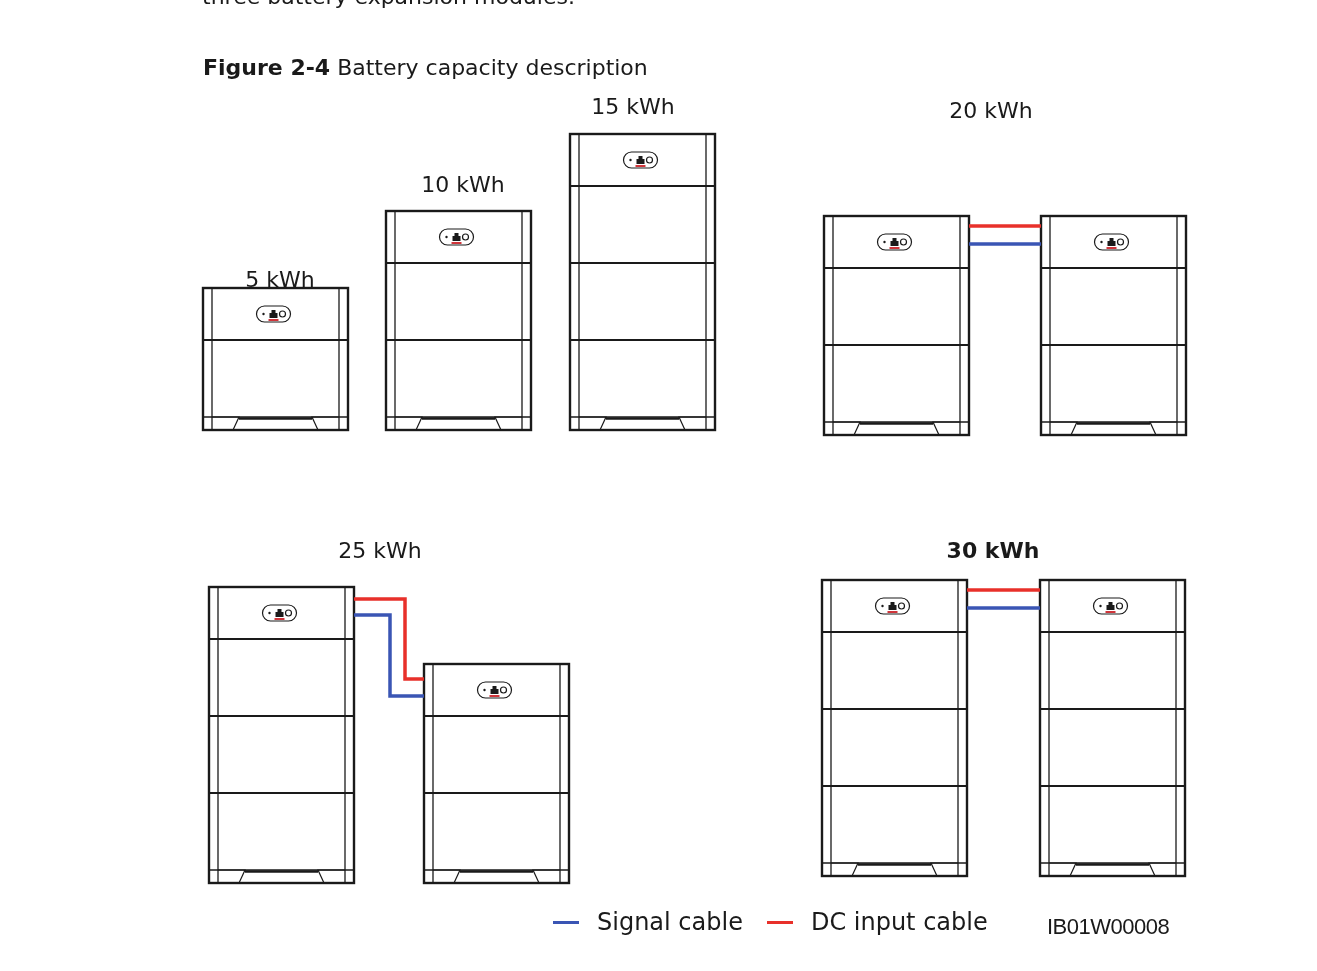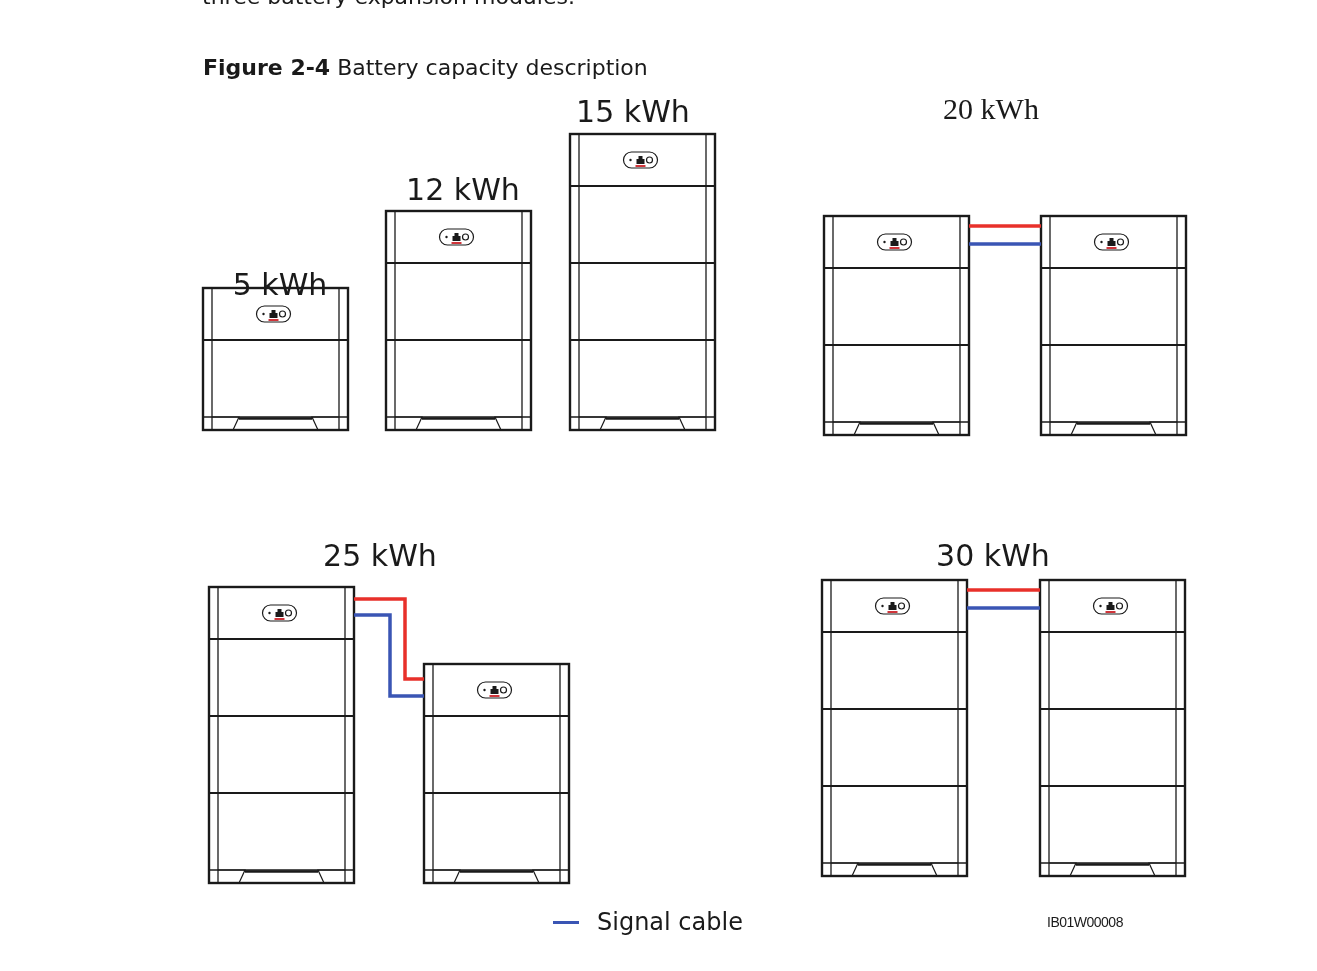--- a/index.html
+++ b/index.html
@@ -1,43 +1,43 @@
 <!DOCTYPE html>
 <html><head>
 <meta charset="utf-8">
 <style>
   html, body { margin: 0; padding: 0; background: #ffffff; }
   body { width: 1317px; height: 971px; position: relative; overflow: hidden;
          font-family: "DejaVu Sans", sans-serif; color: #1a1a1a; }
   .prev-line { position: absolute; left: 202px; top: -16px; font-size: 22px; color: #1a1a1a; white-space: nowrap; }
   .caption { position: absolute; left: 203px; top: 55px; font-size: 22px; white-space: nowrap; }
   .caption .num { font-weight: bold; }
-  .lbl { position: absolute; font-size: 30px; white-space: nowrap; transform: translateX(-50%); }
+  .lbl { position: absolute; font-size: 22px; white-space: nowrap; transform: translateX(-50%); }
   #figure { position: absolute; left: 0; top: 0; }
   .legend { position: absolute; top: 908px; left: 553px; font-size: 24px; white-space: nowrap; display: flex; align-items: center; }
   .legend .swatch { display: inline-block; width: 26px; height: 3px; margin-right: 18px; }
   .legend .item { display: flex; align-items: center; margin-right: 24px; }
-  .figid { position: absolute; left: 1047px; top: 914px; font-size: 14px; font-family: "Liberation Sans", sans-serif; letter-spacing: -0.5px; }
+  .figid { position: absolute; left: 1047px; top: 914px; font-size: 22px; font-family: "Liberation Sans", sans-serif; letter-spacing: -0.5px; }
 </style>
 </head>
 <body>
 
 <div class="prev-line">three battery expansion modules.</div>
 
 <div class="caption">
   <span class="num">Figure 2-4</span>
   <span>Battery capacity description</span>
 </div>
 
 <div class="lbl" style="left:280px; top:243px;margin-top:24px;">5 kWh</div>
-<div class="lbl" style="left:463px; top:172px;">12 kWh</div>
+<div class="lbl" style="left:463px; top:172px;">10 kWh</div>
 <div class="lbl" style="left:633px; top:94px;">15 kWh</div>
-<div class="lbl" style="left:991px; top:92px;font-family:Liberation Serif, serif;">20 kWh</div>
+<div class="lbl" style="left:991px; top:98px;">20 kWh</div>
 <div class="lbl" style="left:380px; top:538px;">25 kWh</div>
-<div class="lbl" style="left:993px; top:538px;">30 kWh</div>
+<div class="lbl" style="left:993px; top:538px;font-weight:bold;">30 kWh</div>
 
 <svg id="figure" width="1317" height="971">
     <g>
       <rect x="203" y="288" width="145" height="142" fill="none" stroke="#1a1a1a" stroke-width="1.6"></rect>
       <rect x="203" y="288" width="145" height="142" fill="none" stroke="#1a1a1a" stroke-width="2.4"></rect>
       <line x1="212" y1="288" x2="212" y2="430" stroke="#1a1a1a" stroke-width="1.3"></line>
       <line x1="339" y1="288" x2="339" y2="430" stroke="#1a1a1a" stroke-width="1.3"></line>
       <line x1="203" y1="340" x2="348" y2="340" stroke="#1a1a1a" stroke-width="1.8"></line>
       <line x1="203" y1="417" x2="348" y2="417" stroke="#1a1a1a" stroke-width="1.3"></line>
       <path d="M212 417 L239 417 L233 430 M339 417 L312 417 L318 430" fill="none" stroke="#1a1a1a" stroke-width="1.2"></path>
@@ -186,15 +186,19 @@
     </g>
     <line x1="967" y1="590" x2="1040" y2="590" stroke="#e8302a" stroke-width="3.5"></line>
     <line x1="967" y1="608" x2="1040" y2="608" stroke="#3a55b4" stroke-width="3.5"></line>
   </svg>
 
 <div class="legend">
   <div class="item">
     <span class="swatch" style="background:#3a55b4"></span>
     <span>Signal cable</span>
   </div>
+  <div class="item">
+    <span class="swatch" style="background:#e8302a"></span>
+    <span>DC input cable</span>
+  </div>
 </div>
 
 <div class="figid">IB01W00008</div>
 
 </body></html>

